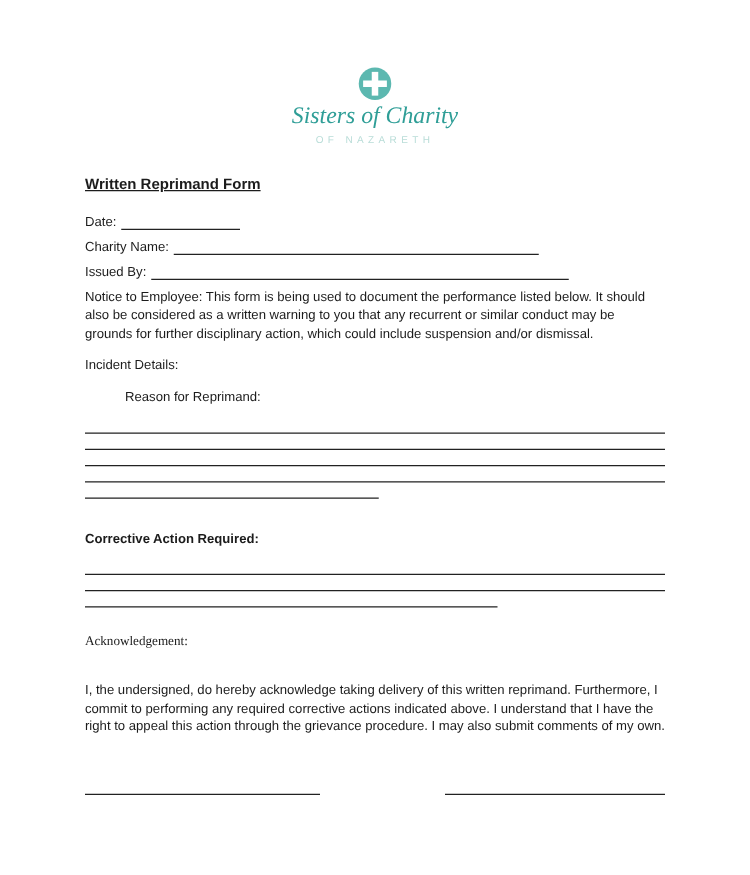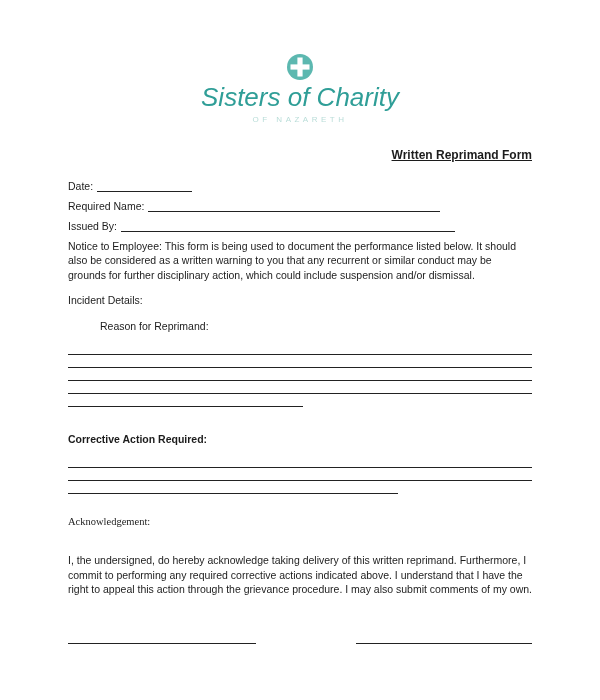--- a/index.html
+++ b/index.html
@@ -11,37 +11,37 @@
     margin: 0 auto;
     background: #ffffff;
     color: #1c1c1c;
     padding: 0 68px;
     overflow: hidden;
   }
   
   .logo { text-align: center; padding-top: 52px; }
   .logo-icon { display: block; margin: 0 auto 1px; }
   .logo-script {
-    font-family: Liberation Sans, sans-serif;
+    font-family: Liberation Serif, serif;
     font-style: italic;
-    font-size: 26px;
+    font-size: 19px;
     color: #2f9e97;
     line-height: 1.1;
   }
   .logo-sub {
     font-size: 8px;
     letter-spacing: 3.5px;
     color: #b9ddd8;
     margin-top: 3px;
     text-transform: uppercase;
   }
   
   .form-title {
     margin-top: 24px;
-    text-align: right;
+    text-align: left;
     font-size: 12px;
     font-weight: bold;
     text-decoration: underline;
   }
   .fields { margin-top: 17px; }
   .field-row { display: flex; align-items: flex-end; margin-bottom: 7px; font-size: 10.5px; }
   .field-row .label { white-space: nowrap; }
   .fill { border-bottom: 1px solid #222; height: 13px; margin-left: 4px; }
   .fill.w-date { width: 95px; }
   .fill.w-name { width: 292px; }
@@ -90,21 +90,21 @@
   </header>
 
   <h1 class="form-title">Written Reprimand Form</h1>
 
   <div class="fields">
     <div class="field-row">
       <span class="label">Date:</span>
       <span class="fill w-date"></span>
     </div>
     <div class="field-row">
-      <span class="label">Required Name:</span>
+      <span class="label">Charity Name:</span>
       <span class="fill w-name"></span>
     </div>
     <div class="field-row">
       <span class="label">Issued By:</span>
       <span class="fill w-issued"></span>
     </div>
   </div>
 
   <p class="para">Notice to Employee:  This form is being used to document the performance listed below.  It should also be considered as a written warning to you that any recurrent or similar conduct may be grounds for further disciplinary action, which could include suspension and/or dismissal.</p>
 

